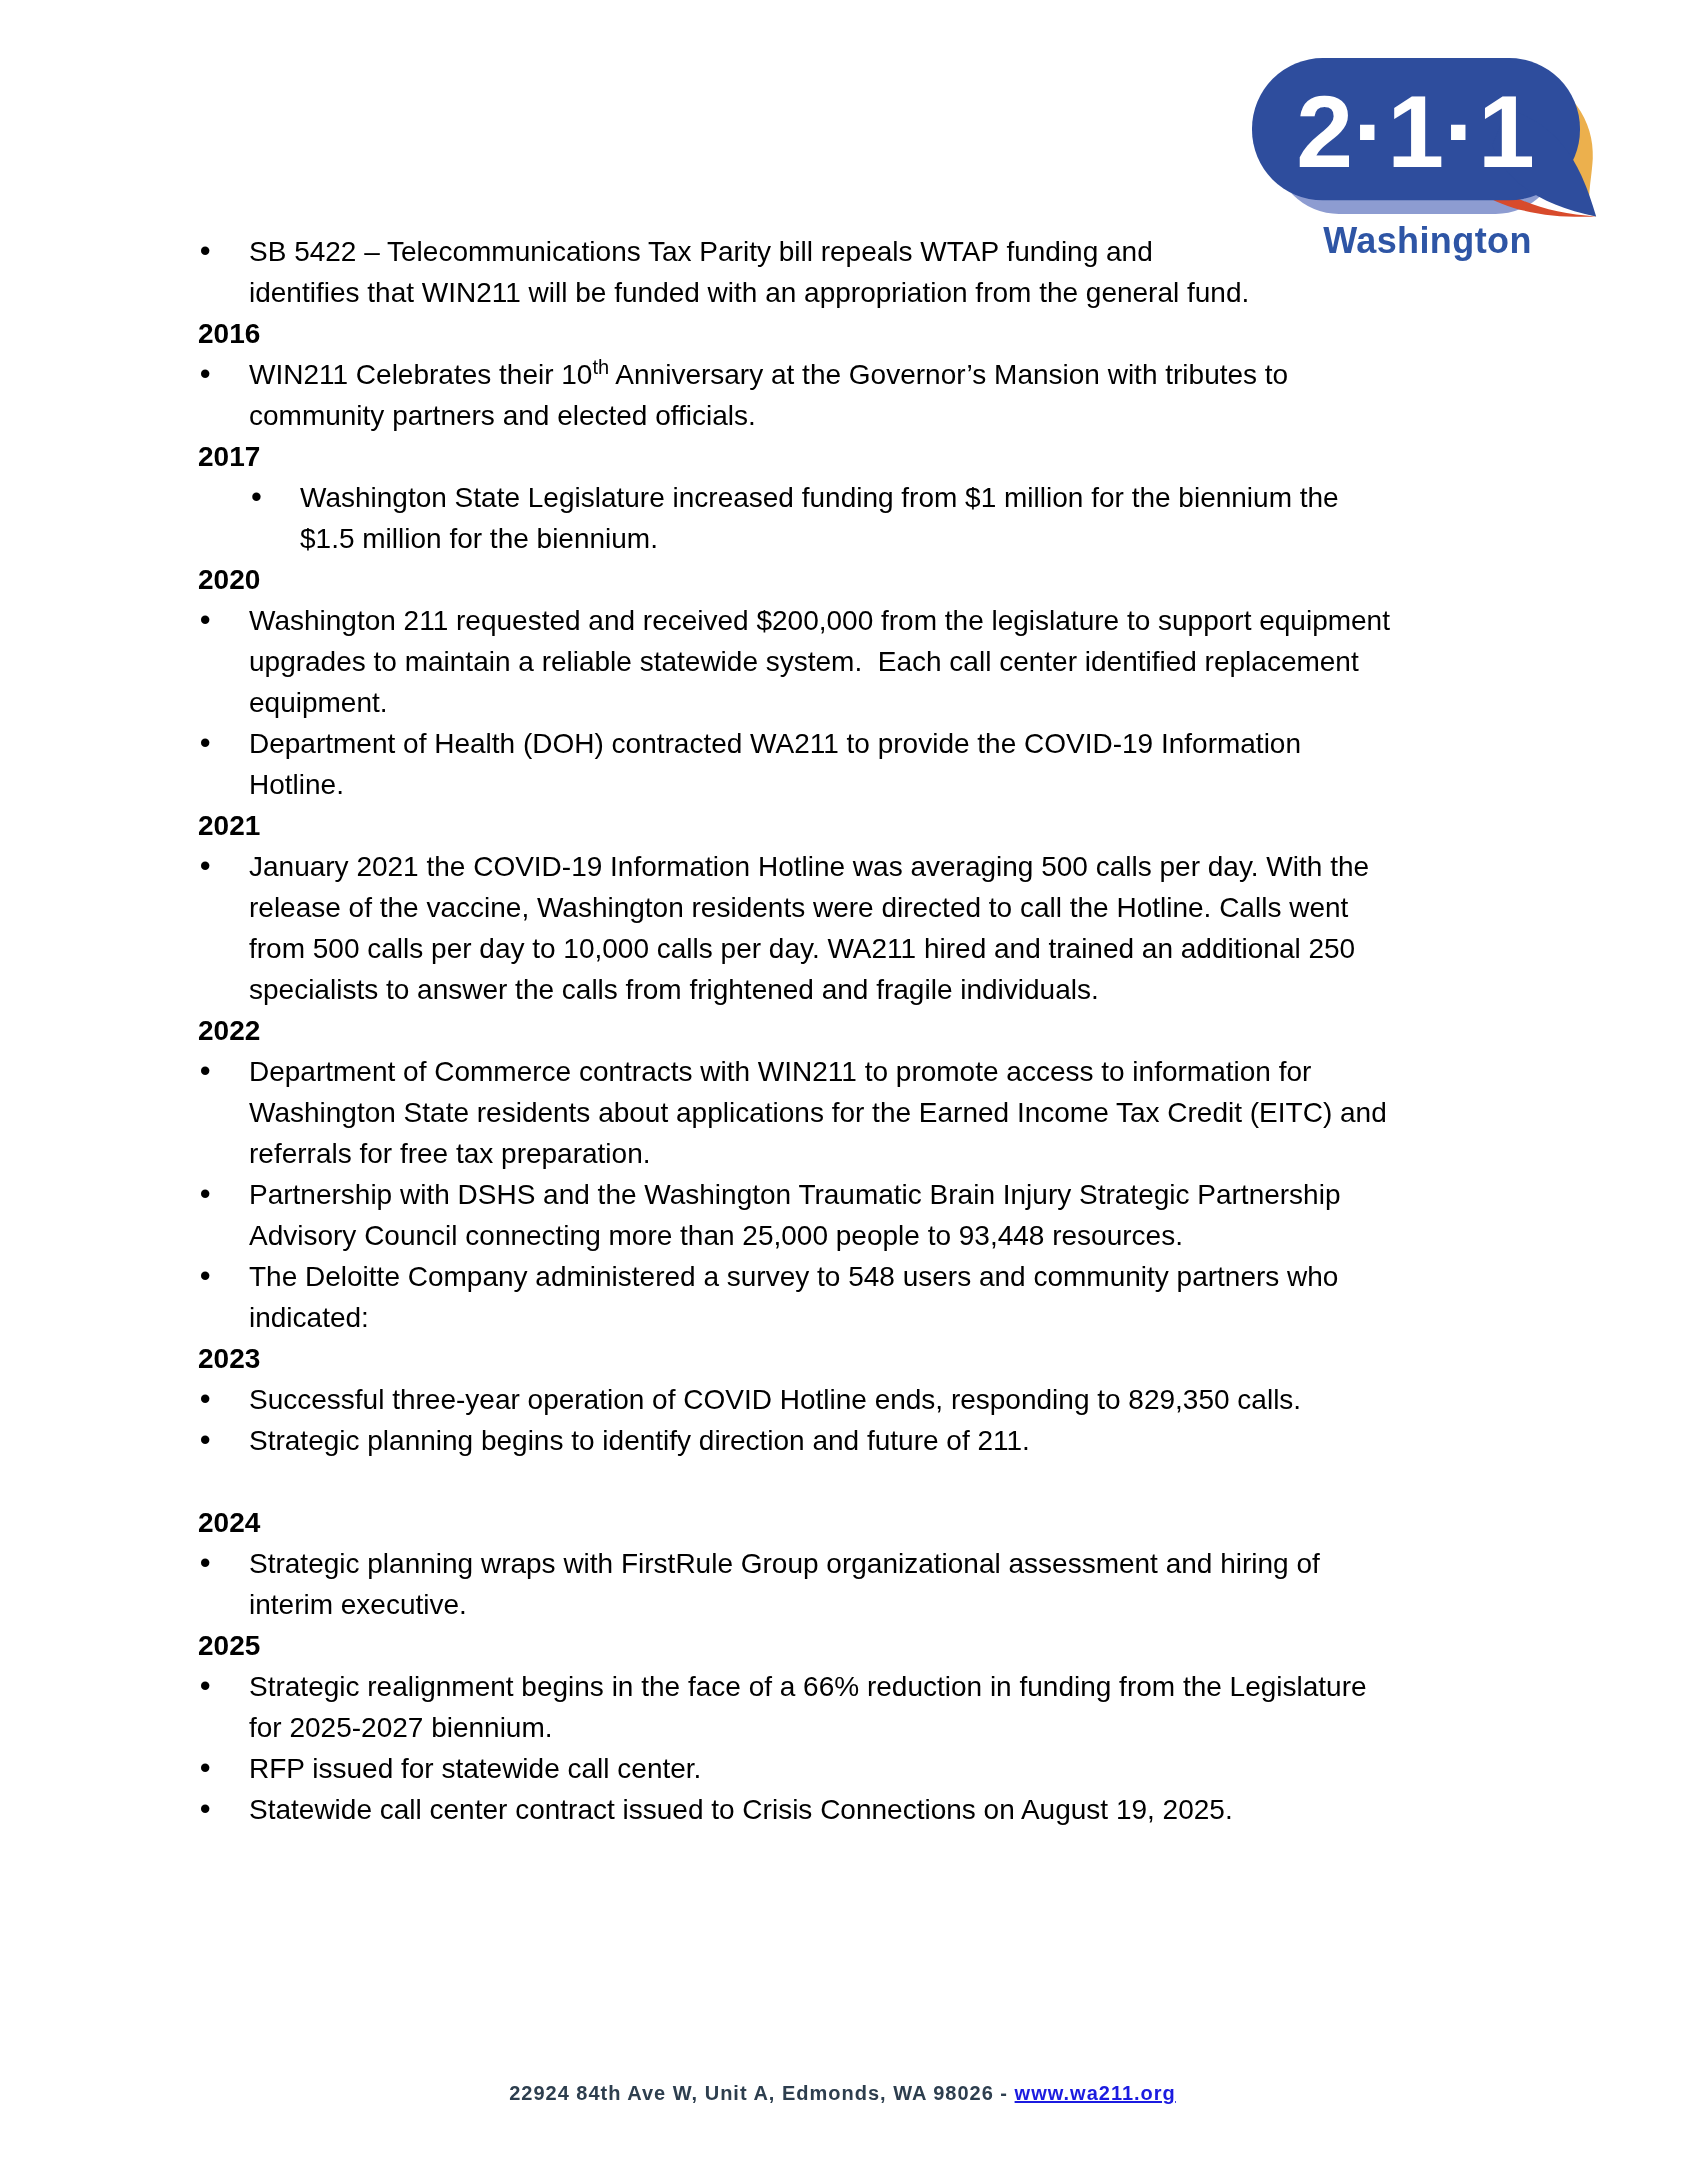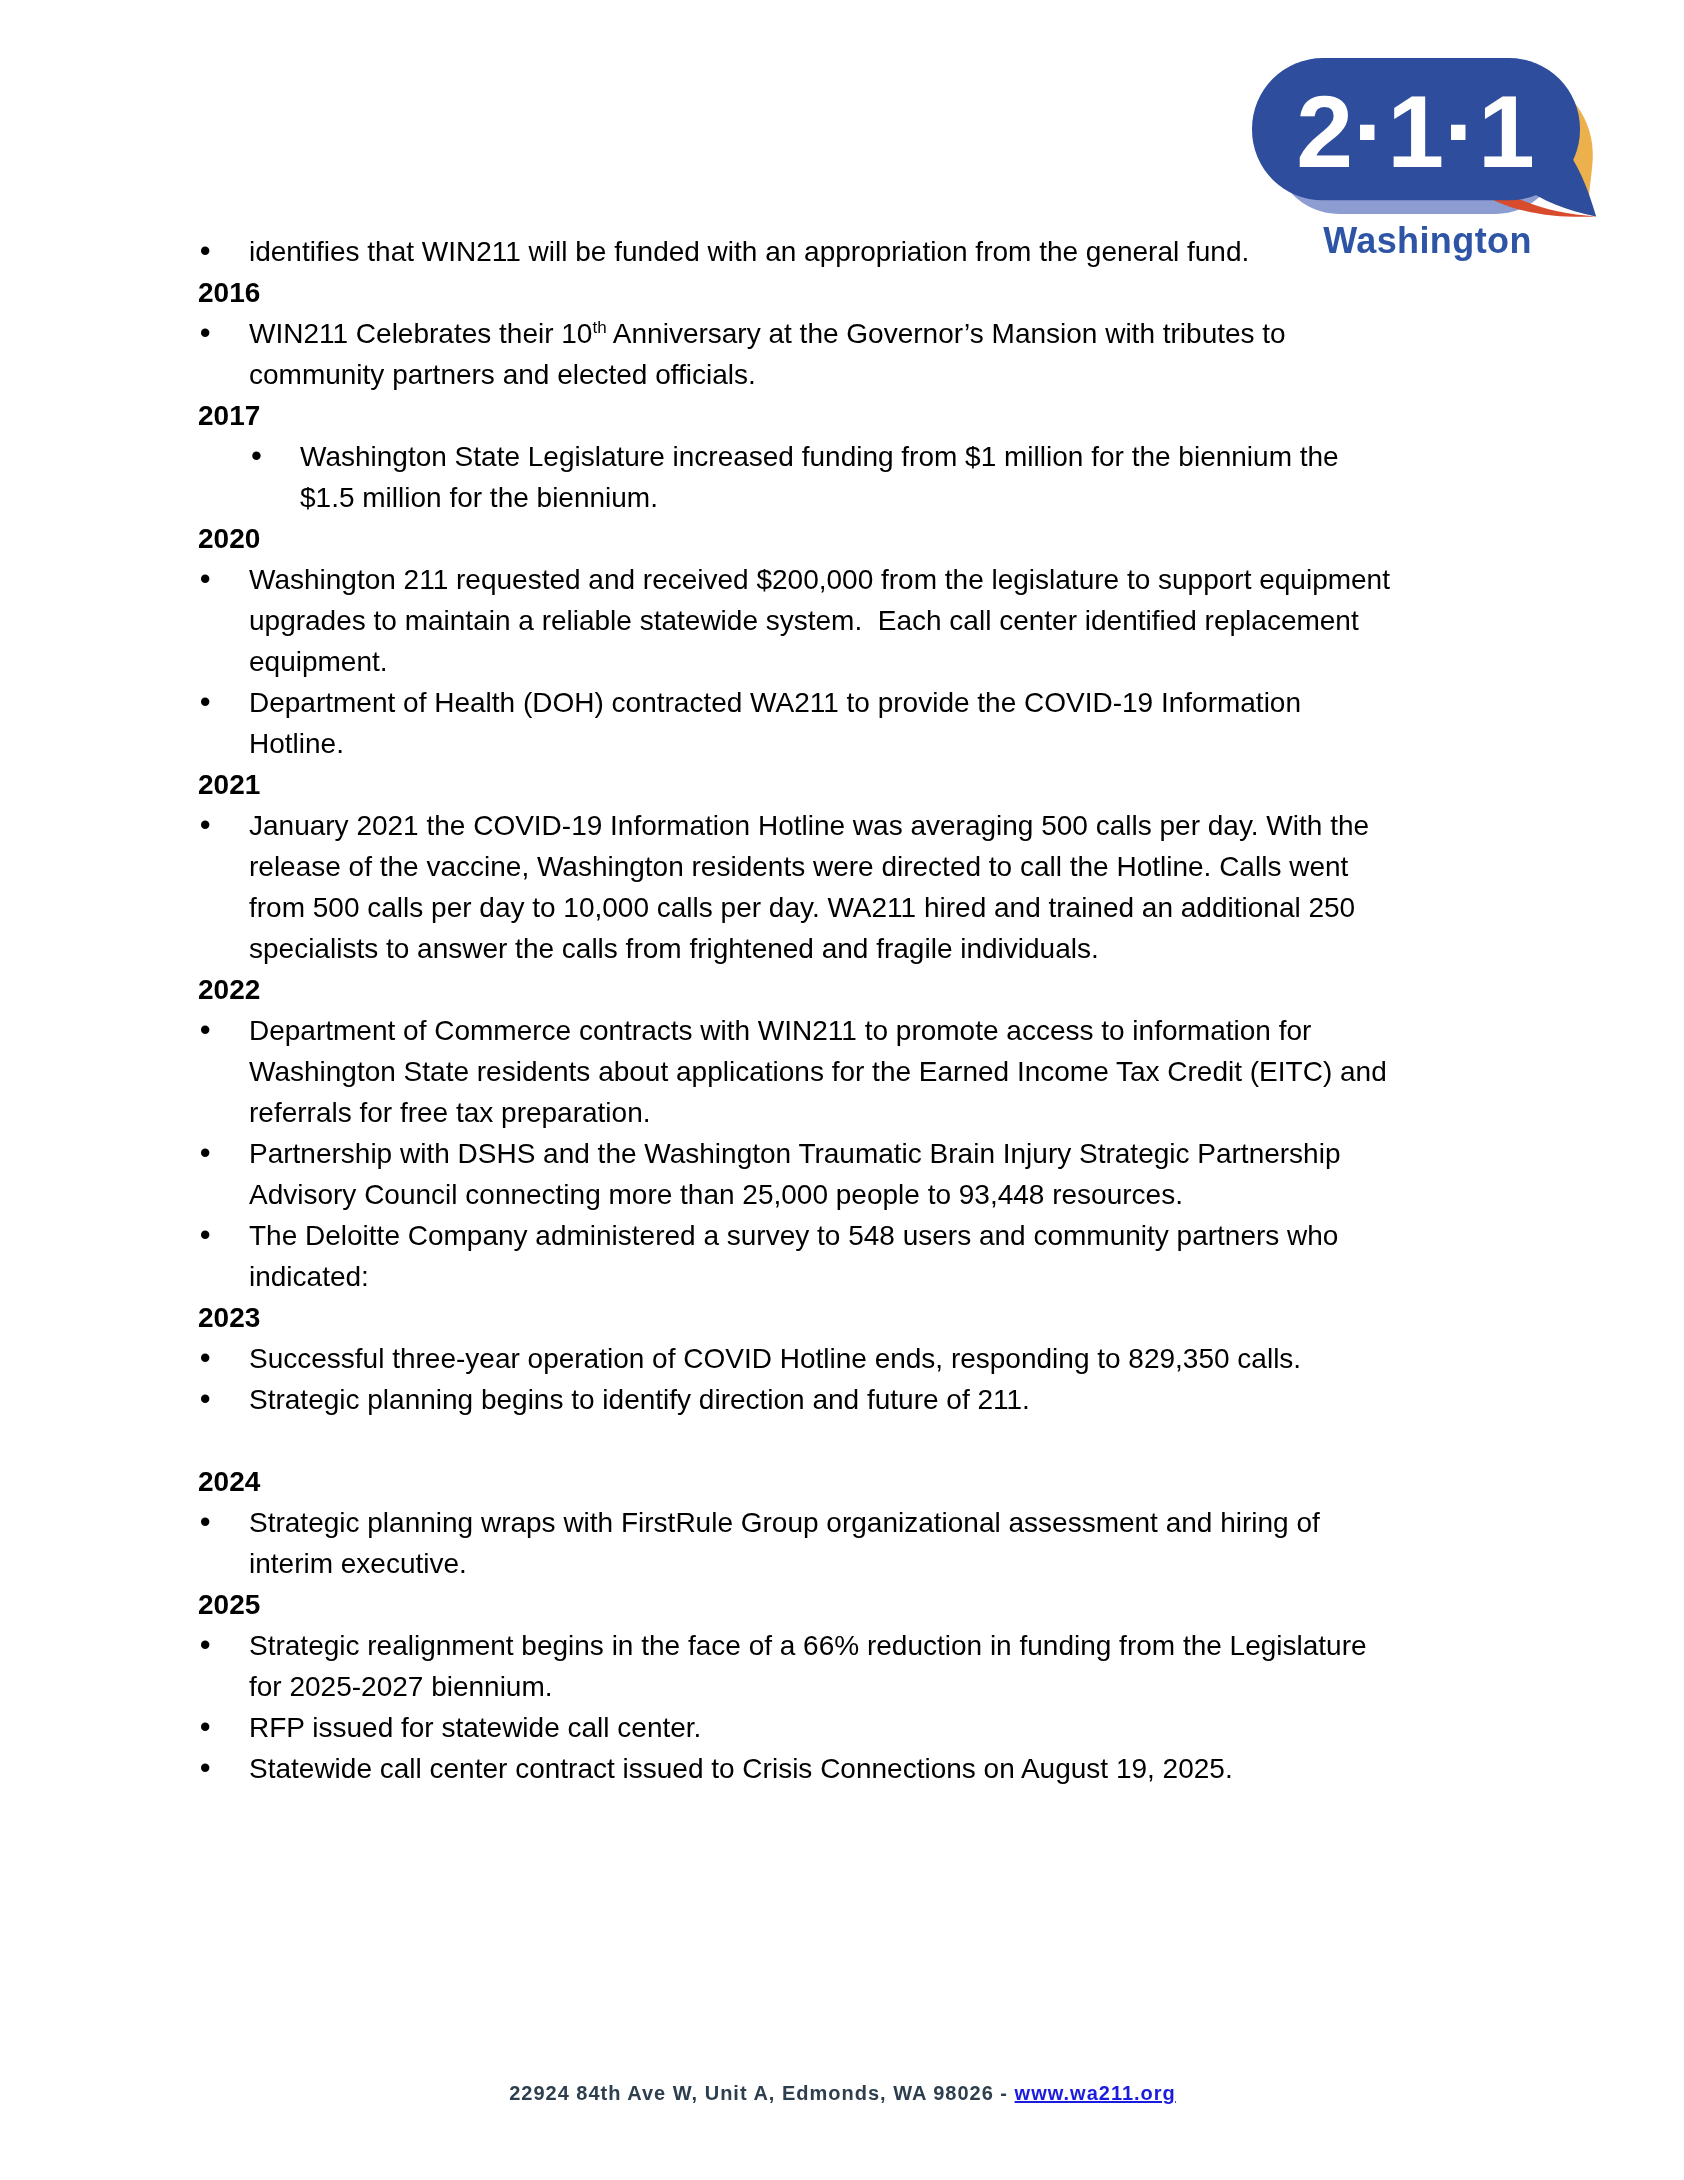--- a/index.html
+++ b/index.html
@@ -55,21 +55,21 @@
     font-size: 31px;
   }
   .lvl1 .marker { left: 1.7px; }
   .lvl2 .marker { left: 0; }
   .t-line {
     height: 41px;
     line-height: 41px;
     white-space: pre;
   }
   .sup {
-    font-size: 17px;
+    font-size: 20px;
     position: relative;
     top: -10.2px;
     text-align: center;
   }
   .section-gap { width: 100%; }
   
   .footer {
     position: absolute;
     left: 0;
     top: 2055px;
@@ -101,20 +101,21 @@
       <rect x="0" y="0" width="385" height="167" rx="83" fill="#2e4d9d"></rect>
       <path d="M 300 60 C 370 80 390 140 404 186 C 336 172 295 142 282 102 Z" fill="#2e4d9d"></path>
       <text x="192" y="128" text-anchor="middle" font-size="120" font-weight="bold" fill="#ffffff" font-family="Liberation Sans, sans-serif">2·1·1</text>
     </svg>
     <div class="logo-caption">Washington</div>
   </div>
 
   <div class="content">
       <div class="bullet-item lvl1">
         <span class="marker">•</span>
+        <div class="t-line">SB 5422 – Telecommunications Tax Parity bill repeals WTAP funding and</div>
         <div class="t-line">identifies that WIN211 will be funded with an appropriation from the general fund.</div>
       </div>
       <div class="year">2016</div>
       <div class="bullet-item lvl1">
         <span class="marker">•</span>
         <div class="t-line"><span>WIN211 Celebrates their 10</span><span class="sup">th</span><span> Anniversary at the Governor’s Mansion with tributes to</span></div>
         <div class="t-line">community partners and elected officials.</div>
       </div>
       <div class="year">2017</div>
       <div class="bullet-item lvl2">

